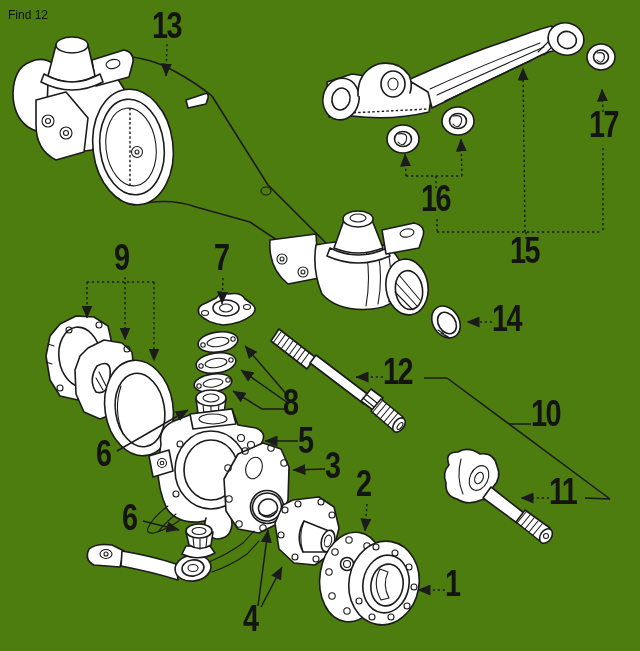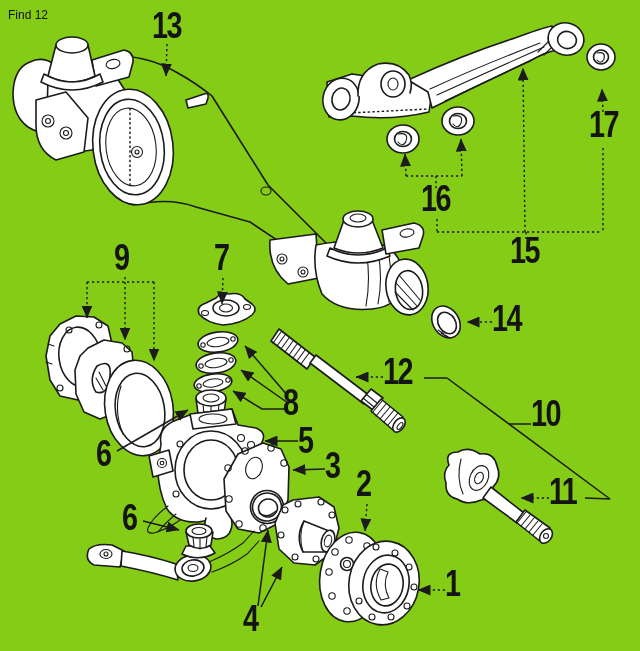--- a/index.html
+++ b/index.html
@@ -1,16 +1,16 @@
 <!DOCTYPE html>
 <html><head>
 <meta charset="utf-8">
 <style>
   html,body{margin:0;padding:0;}
-  .stage{position:relative;width:640px;height:651px;background:#84cc16;overflow:hidden;
+  .stage{position:relative;width:640px;height:651px;background:#4d7c0f;overflow:hidden;
          font-family:"Liberation Sans", sans-serif;}
   .find-label{position:absolute;left:8px;top:8px;font-size:12px;color:#111;}
   .callout{position:absolute;font-weight:bold;font-size:36px;line-height:1;color:#141414;
            letter-spacing:-2px;transform:scaleX(0.8);transform-origin:0 0;white-space:nowrap;}
   svg{position:absolute;left:0;top:0;}
   .s{stroke:#1b1b1b;stroke-width:1.6;fill:none;stroke-linecap:round;stroke-linejoin:round;}
   .f{stroke:#1b1b1b;stroke-width:1.6;fill:#ffffff;stroke-linecap:round;stroke-linejoin:round;}
   .thin{stroke:#1b1b1b;stroke-width:1.1;fill:none;stroke-linecap:round;}
   .dot{stroke:#1b1b1b;stroke-width:1.4;fill:none;stroke-dasharray:2.2 2.8;}
   .ld{stroke:#1b1b1b;stroke-width:1.5;fill:none;}

